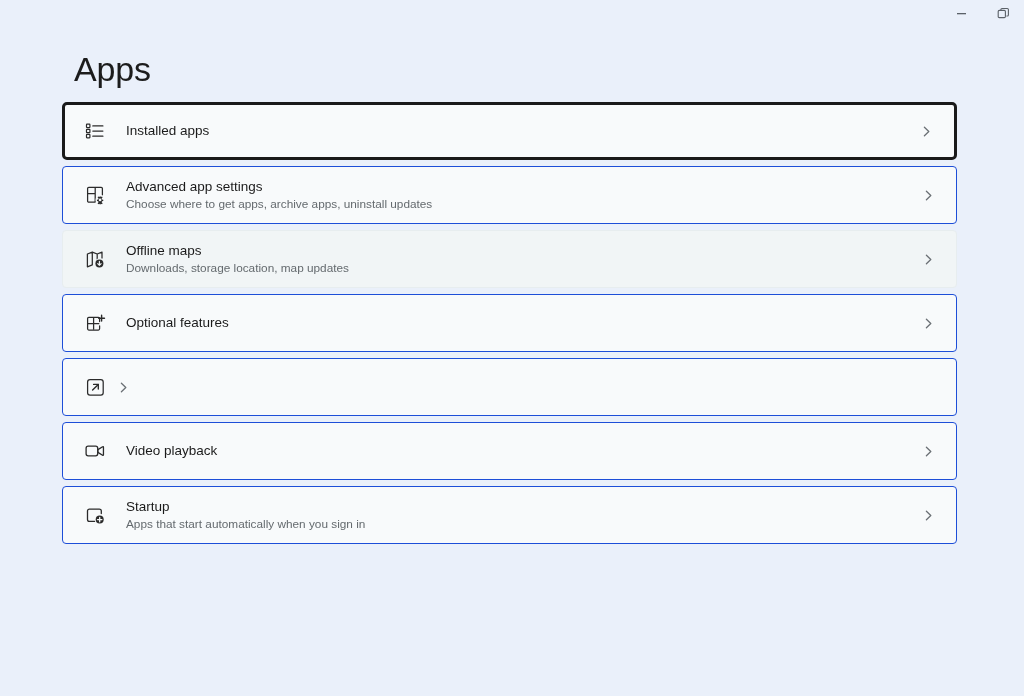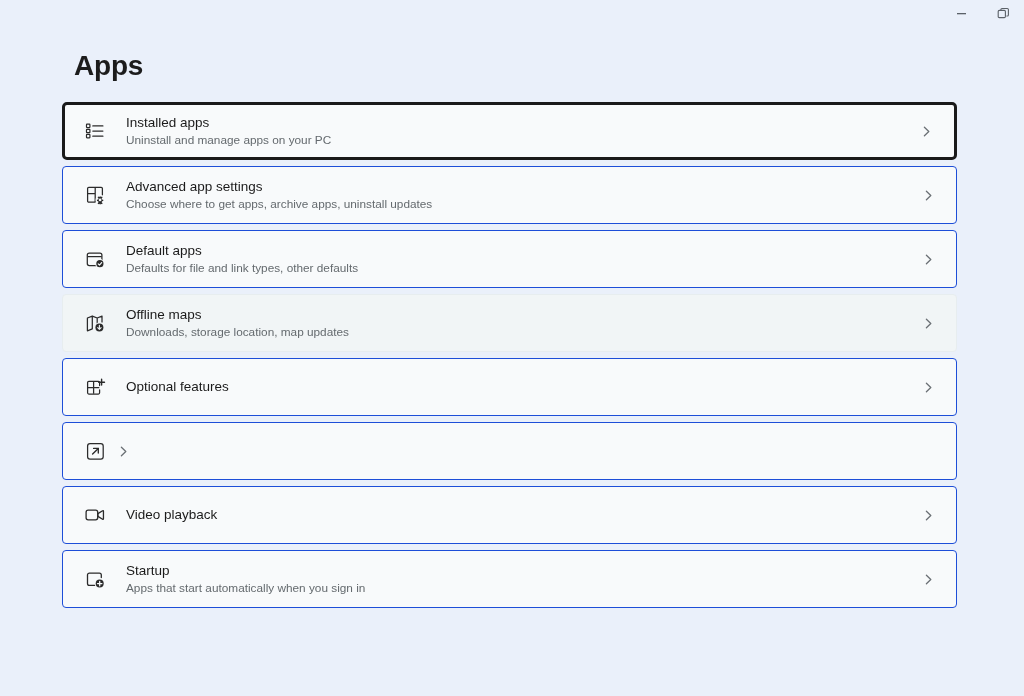--- a/index.html
+++ b/index.html
@@ -43,22 +43,22 @@
     top: 30px; left: 0;
     width: 1024px;
     height: 666px;
     overflow: hidden;
   }
 
   .page-title {
     position: absolute;
     left: 74px;
     top: 20px;
-    font-size: 28px;
-    font-weight: 700;
+    font-size: 34px;
+    font-weight: 400;
     letter-spacing: -0.2px;
     color: #1c1c1c;
   }
 
   .card-list {
     position: absolute;
     left: 62px;
     top: 72px;
     width: 895px;
     display: flex;
@@ -164,21 +164,20 @@
           <rect x="1.5" y="3.2" width="3.4" height="3.4" rx="0.5" fill="none" stroke="#2b2b2b" stroke-width="1.2"></rect>
           <rect x="1.5" y="8.3" width="3.4" height="3.4" rx="0.5" fill="none" stroke="#2b2b2b" stroke-width="1.2"></rect>
           <rect x="1.5" y="13.4" width="3.4" height="3.4" rx="0.5" fill="none" stroke="#2b2b2b" stroke-width="1.2"></rect>
           <rect x="7.2" y="4.3" width="11.3" height="1.3" rx="0.6" fill="#2b2b2b"></rect>
           <rect x="7.2" y="9.4" width="11.3" height="1.3" rx="0.6" fill="#2b2b2b"></rect>
           <rect x="7.2" y="14.5" width="11.3" height="1.3" rx="0.6" fill="#2b2b2b"></rect>
         </svg>
       </div>
       <div class="card-text">
         <div class="card-title">Installed apps</div>
-        <div class="card-sub">Uninstall and manage apps on your PC</div>
       </div>
       <div class="chevron">
         <svg width="13" height="13" viewBox="0 0 13 13" aria-hidden="true">
           <path d="M4.4 2.2 L8.8 6.5 L4.4 10.8" fill="none" stroke="#6b7075" stroke-width="1.3" stroke-linecap="round" stroke-linejoin="round"></path>
         </svg>
       </div>
     </div>
 
     <div class="card">
       <div class="card-icon">
@@ -194,40 +193,20 @@
         <div class="card-title">Advanced app settings</div>
         <div class="card-sub">Choose where to get apps, archive apps, uninstall updates</div>
       </div>
       <div class="chevron">
         <svg width="13" height="13" viewBox="0 0 13 13" aria-hidden="true">
           <path d="M4.4 2.2 L8.8 6.5 L4.4 10.8" fill="none" stroke="#6b7075" stroke-width="1.3" stroke-linecap="round" stroke-linejoin="round"></path>
         </svg>
       </div>
     </div>
 
-    <div class="card">
-      <div class="card-icon">
-        <svg width="21" height="21" viewBox="0 0 21 21" aria-hidden="true">
-          <rect x="2.3" y="4.0" width="14.6" height="12.6" rx="2" fill="none" stroke="#2b2b2b" stroke-width="1.25"></rect>
-          <path d="M2.5 7.6 H16.7" fill="none" stroke="#2b2b2b" stroke-width="1.25"></path>
-          <circle cx="14.9" cy="14.7" r="4.6" fill="#f8fafb"></circle>
-          <circle cx="14.9" cy="14.7" r="3.6" fill="#2b2b2b"></circle>
-          <path d="M13.2 14.8 l1.25 1.25 2.2 -2.5" fill="none" stroke="#f8fafb" stroke-width="1.15" stroke-linecap="round" stroke-linejoin="round"></path>
-        </svg>
-      </div>
-      <div class="card-text">
-        <div class="card-title">Default apps</div>
-        <div class="card-sub">Defaults for file and link types, other defaults</div>
-      </div>
-      <div class="chevron">
-        <svg width="13" height="13" viewBox="0 0 13 13" aria-hidden="true">
-          <path d="M4.4 2.2 L8.8 6.5 L4.4 10.8" fill="none" stroke="#6b7075" stroke-width="1.3" stroke-linecap="round" stroke-linejoin="round"></path>
-        </svg>
-      </div>
-    </div>
 
     <div class="card hovered">
       <div class="card-icon">
         <svg width="21" height="21" viewBox="0 0 21 21" aria-hidden="true">
           <path d="M2.4 5.0 L7.3 3.1 V15.9 L2.4 17.8 Z" fill="none" stroke="#2b2b2b" stroke-width="1.25" stroke-linejoin="round"></path>
           <path d="M7.3 3.1 L12.2 5.0 V11.0 M12.2 5.0 L17.0 3.1 V9.4" fill="none" stroke="#2b2b2b" stroke-width="1.25" stroke-linejoin="round"></path>
           <circle cx="14.4" cy="14.4" r="5.0" fill="#f1f5f6"></circle>
           <circle cx="14.4" cy="14.4" r="4.0" fill="#2b2b2b"></circle>
           <path d="M14.4 12.2 V16.3 M12.7 14.6 L14.4 16.4 L16.1 14.6" fill="none" stroke="#f1f5f6" stroke-width="1.15" stroke-linecap="round" stroke-linejoin="round"></path>
         </svg>

